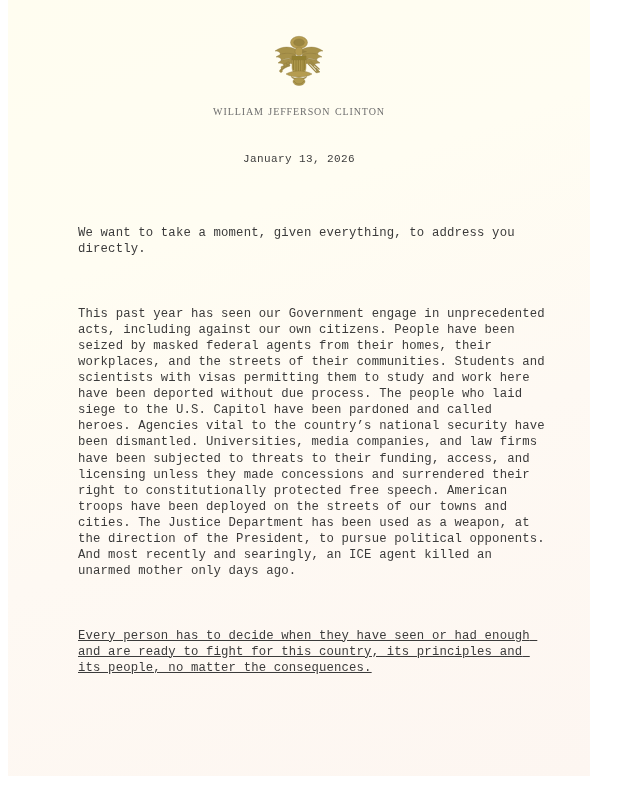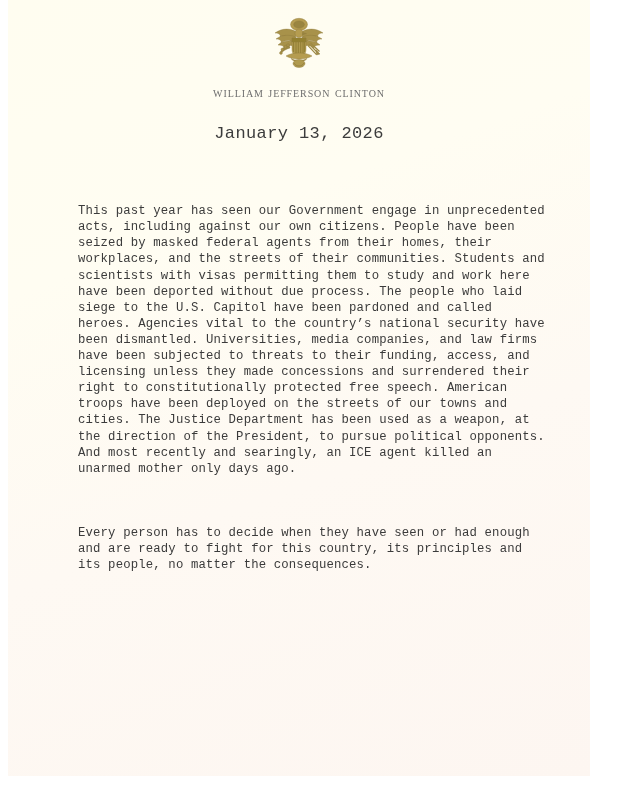--- a/index.html
+++ b/index.html
@@ -20,21 +20,21 @@
     top: 0px;
     width: 582px;
     height: 776px;
     background: linear-gradient(160deg, #fffdf0 0%, #fffdf2 30%, #fef9f3 60%, #fdf6f1 100%);
     box-sizing: border-box;
     overflow: hidden;
   }
 
   #letterhead {
     text-align: center;
-    padding-top: 16px;
+    padding-top: 34px;
   }
 
   #seal {
     width: 64px;
     height: 56px;
     margin: 0 auto 10px auto;
     display: block;
   }
 
   .name-line {
@@ -45,43 +45,43 @@
     font-variant: small-caps;
     text-transform: lowercase;
     line-height: 20px;
     white-space: nowrap;
   }
   .name-line::first-letter { font-size: 14.5px; }
 
   #date-line {
     text-align: center;
     font-family: "Liberation Mono", "DejaVu Sans Mono", monospace;
-    font-size: 17px;
+    font-size: 11px;
     color: #3c3c3c;
-    margin-top: 22px;
+    margin-top: 33px;
     letter-spacing: 0.4px;
   }
 
   #body-text {
     margin: 28px 0 0 70px;
     width: 470px;
     font-family: "Liberation Mono", "DejaVu Sans Mono", monospace;
     font-size: 12.3px;
     line-height: 16.1px;
     color: #3b3b3b;
     letter-spacing: 0.15px;
     white-space: pre-wrap;
     word-wrap: break-word;
   }
 
   .para {
     margin: 0 0 16.1px 0;
     white-space: pre-wrap;
   }
-  .para:last-child { margin-bottom: 16px; }
+  .para:last-child { margin-bottom: 16px; text-decoration: underline; }
 </style>
 </head>
 <body>
 
 <div id="letter-page">
 
   <div id="letterhead">
 
     <svg id="seal" viewBox="0 0 64 56" aria-hidden="true">
       <g fill="#a8924a" stroke="#8e7a3c" stroke-width="0.4">
@@ -120,20 +120,21 @@
         <path d="M27 47 C29 51 35 51 37 47" stroke="#8e7a3c" stroke-width="0.7" fill="none"></path>
       </g>
     </svg>
 
     <div class="name-line">William Jefferson Clinton</div>
   </div>
 
   <div id="date-line">January 13, 2026</div>
 
   <div id="body-text">
+    <p class="para">We want to take a moment, given everything, to address you directly.</p>
     <p class="para">This past year has seen our Government engage in unprecedented acts, including against our own citizens. People have been seized by masked federal agents from their homes, their workplaces, and the streets of their communities. Students and scientists with visas permitting them to study and work here have been deported without due process. The people who laid siege to the U.S. Capitol have been pardoned and called heroes. Agencies vital to the country’s national security have been dismantled. Universities, media companies, and law firms have been subjected to threats to their funding, access, and licensing unless they made concessions and surrendered their right to constitutionally protected free speech. American troops have been deployed on the streets of our towns and cities. The Justice Department has been used as a weapon, at the direction of the President, to pursue political opponents. And most recently and searingly, an ICE agent killed an unarmed mother only days ago.</p>
     <p class="para">Every person has to decide when they have seen or had enough and are ready to fight for this country, its principles and its people, no matter the consequences.</p>
     
     
     
   </div>
 
 </div>
 
 </body></html>

